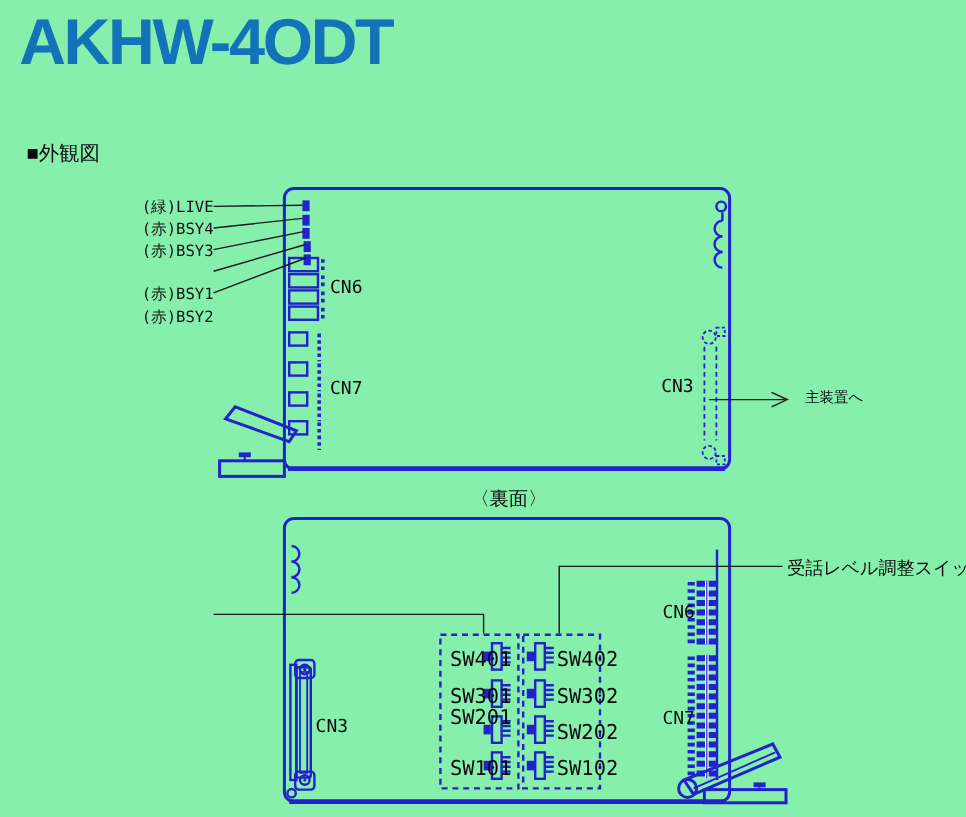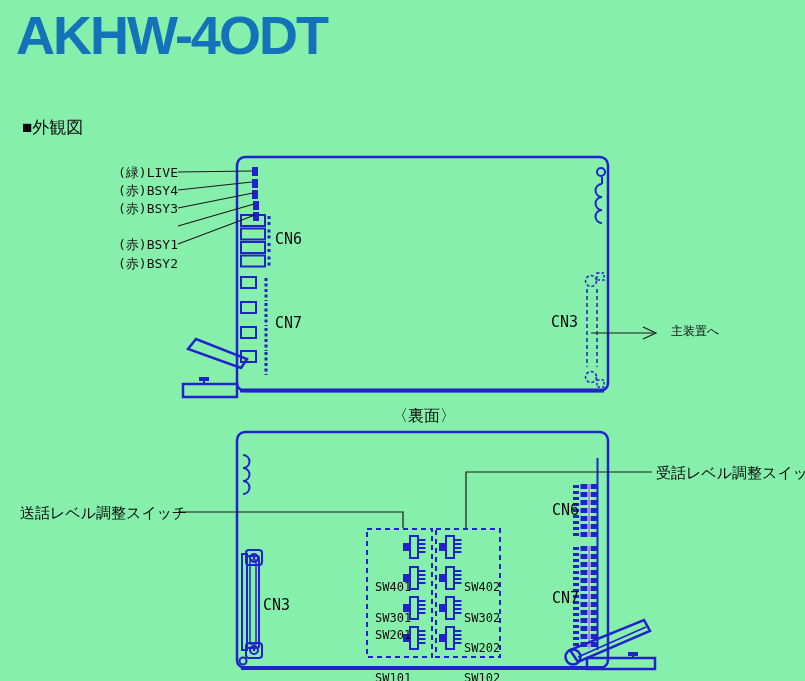--- a/index.html
+++ b/index.html
@@ -5,21 +5,21 @@
   html,body{margin:0;padding:0;background:#fff;}
   #stage{position:relative;width:805px;height:681px;background:#86efac;overflow:hidden;
          font-family:"Liberation Sans",sans-serif;}
   #stage svg{position:absolute;left:0;top:0;}
   .abs{position:absolute;white-space:nowrap;color:#111;}
   .page-title{left:16px;top:4px;font-size:54px;font-weight:bold;letter-spacing:-2px;
               color:#1472b8;font-family:"Liberation Sans",sans-serif;}
   .section-heading{left:22px;top:116px;font-size:17px;color:#0a0a0a;}
   .led-label{right:627px;font-size:13px;font-family:"DejaVu Sans Mono",monospace;text-align:right;}
   .cn-label{font-size:15px;font-family:"DejaVu Sans Mono",monospace;color:#0a0a0a;}
-  .sw-label{font-size:12px;font-family:"DejaVu Sans Mono",monospace;color:#0a0a0a;margin-top:40px;}
+  .sw-label{font-size:17px;font-family:"DejaVu Sans Mono",monospace;color:#0a0a0a;}
   .jp{font-size:15px;color:#0a0a0a;}
   .caption{font-size:16px;color:#0a0a0a;}
 </style>
 </head>
 <body>
 
 <div id="stage">
 
   <svg width="805" height="681" viewBox="0 0 805 681">
 
@@ -187,21 +187,20 @@
   <div class="abs led-label" style="top:200px;">(赤)BSY3</div>
   <div class="abs led-label" style="top:230px;margin-top:25px;">(赤)BSY2</div>
   <div class="abs led-label" style="top:236px;">(赤)BSY1</div>
 
   <div class="abs cn-label" style="left:275px;top:230px;">CN6</div>
   <div class="abs cn-label" style="left:275px;top:314px;">CN7</div>
   <div class="abs cn-label" style="left:551px;top:313px;">CN3</div>
   <div class="abs jp" style="left:671px;top:323px;font-size:12px;">主装置へ</div>
 
   <div class="abs caption" style="left:392px;top:406px;">〈裏面〉</div>
-  <div class="abs jp" style="left:20px;top:504px;">送話レベル調整スイッチ</div>
   <div class="abs jp" style="left:656px;top:464px;">受話レベル調整スイッチ</div>
   <div class="abs cn-label" style="left:263px;top:596px;">CN3</div>
   <div class="abs cn-label" style="left:552px;top:501px;">CN6</div>
   <div class="abs cn-label" style="left:552px;top:589px;">CN7</div>
 
   <div class="abs sw-label" style="left:375px;top:540px;">SW401</div>
   <div class="abs sw-label" style="left:464px;top:540px;text-align:right;">SW402</div>
   <div class="abs sw-label" style="left:375px;top:571px;">SW301</div>
   <div class="abs sw-label" style="left:464px;top:571px;text-align:center;">SW302</div>
   <div class="abs sw-label" style="left:375px;top:588px;">SW201</div>

